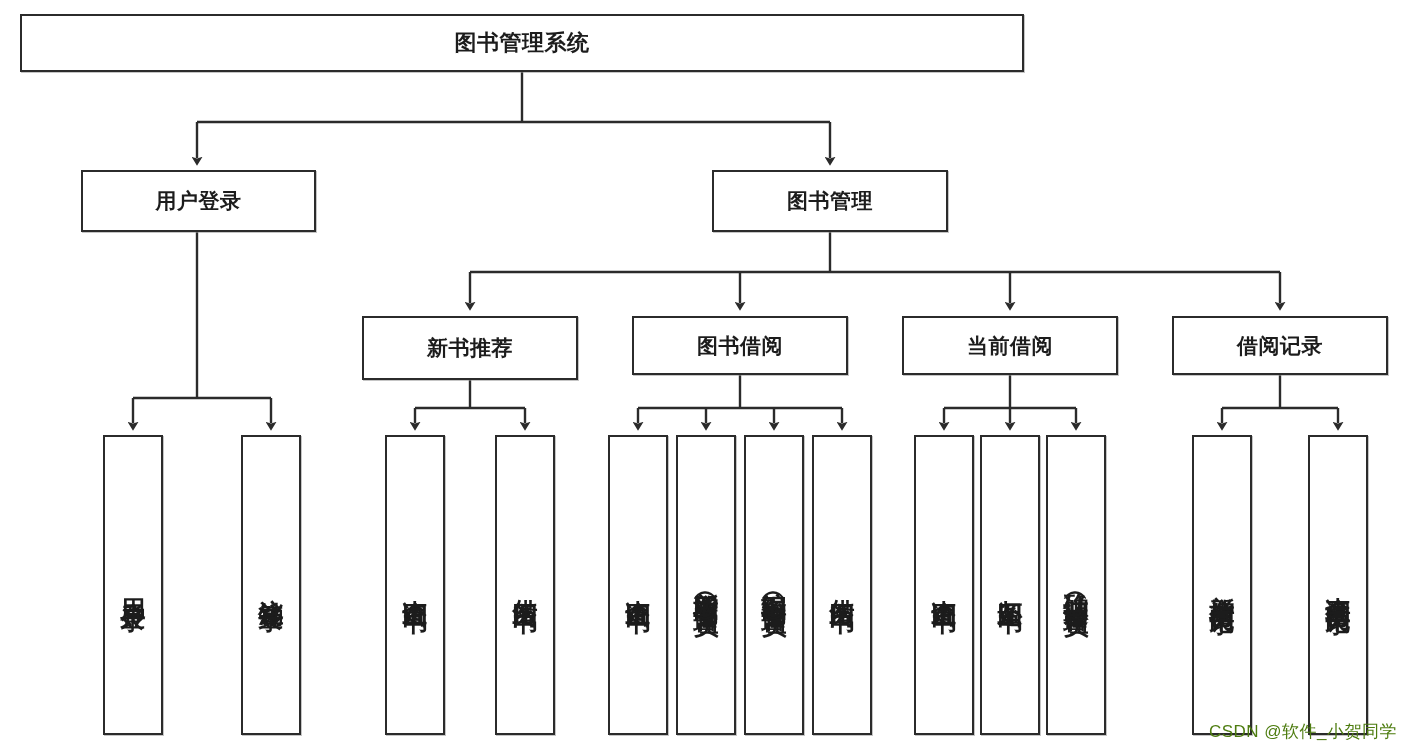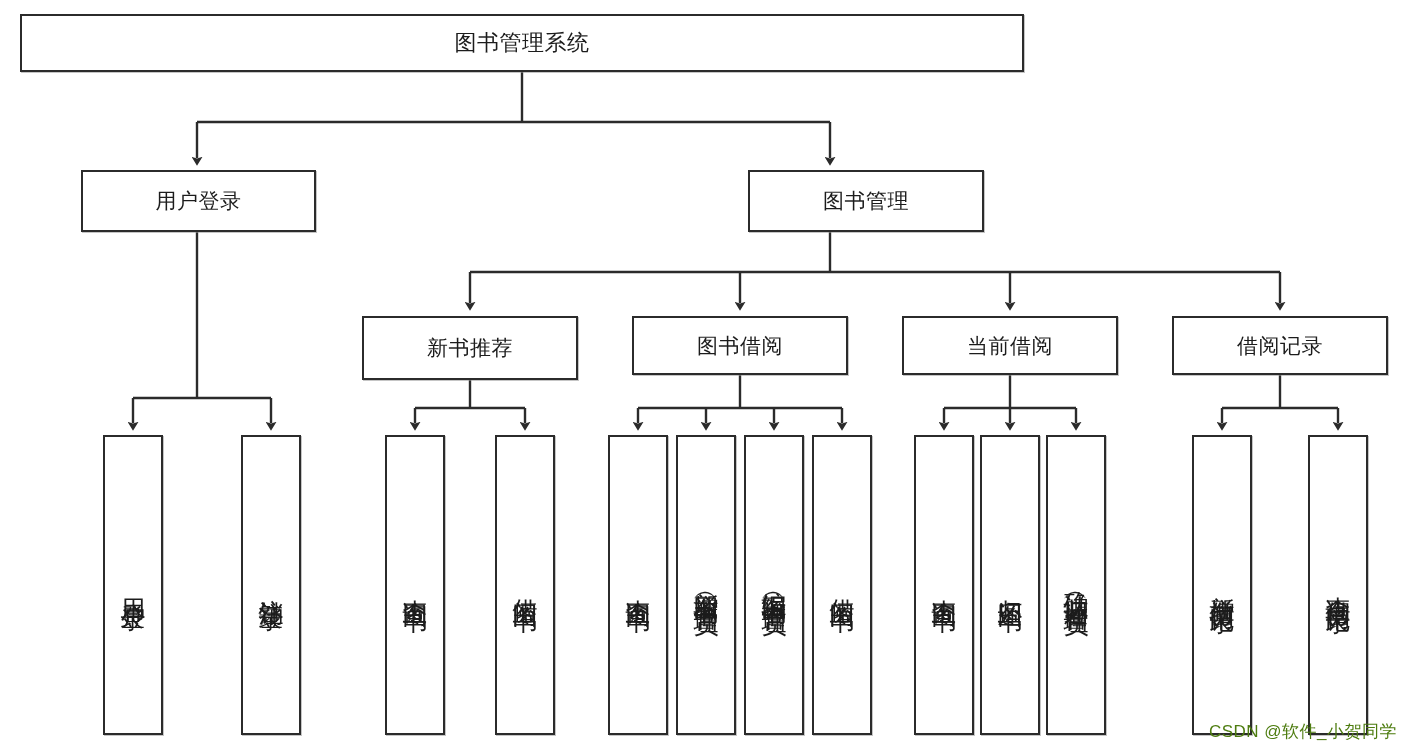--- a/index.html
+++ b/index.html
@@ -33,20 +33,21 @@
     box-shadow: 1px 1px 0 0 rgba(150,150,150,0.55);
     display: flex;
     align-items: center;
     justify-content: center;
   }
   .node-label {
     color: #1c1c1c;
     text-align: left;
     line-height: 1.12;
     white-space: pre-line;
+    font-weight: bold;
   }
   
   .node.horiz .node-label {
     font-size: 21px;
     letter-spacing: 0.5px;
   }
   .node.root .node-label {
     font-size: 22px;
   }
   
@@ -129,21 +130,21 @@
     </g>
   </svg>
 
   <div class="node horiz root" style="left:20px; top:14px; width:1004px; height:58px;">
     <span class="node-label">图书管理系统</span>
   </div>
 
   <div class="node horiz" style="left:81px; top:170px; width:235px; height:62px;">
     <span class="node-label">用户登录</span>
   </div>
-  <div class="node horiz" style="left:748px; top:170px; width:236px; height:62px;">
+  <div class="node horiz" style="left:712px; top:170px; width:236px; height:62px;">
     <span class="node-label">图书管理</span>
   </div>
 
   <div class="node horiz" style="left:362px; top:316px; width:216px; height:64px;">
     <span class="node-label">新书推荐</span>
   </div>
   <div class="node horiz" style="left:902px; top:316px; width:216px; height:59px;">
     <span class="node-label">当前借阅</span>
   </div>
   <div class="node horiz" style="left:632px; top:316px; width:216px; height:59px;">

